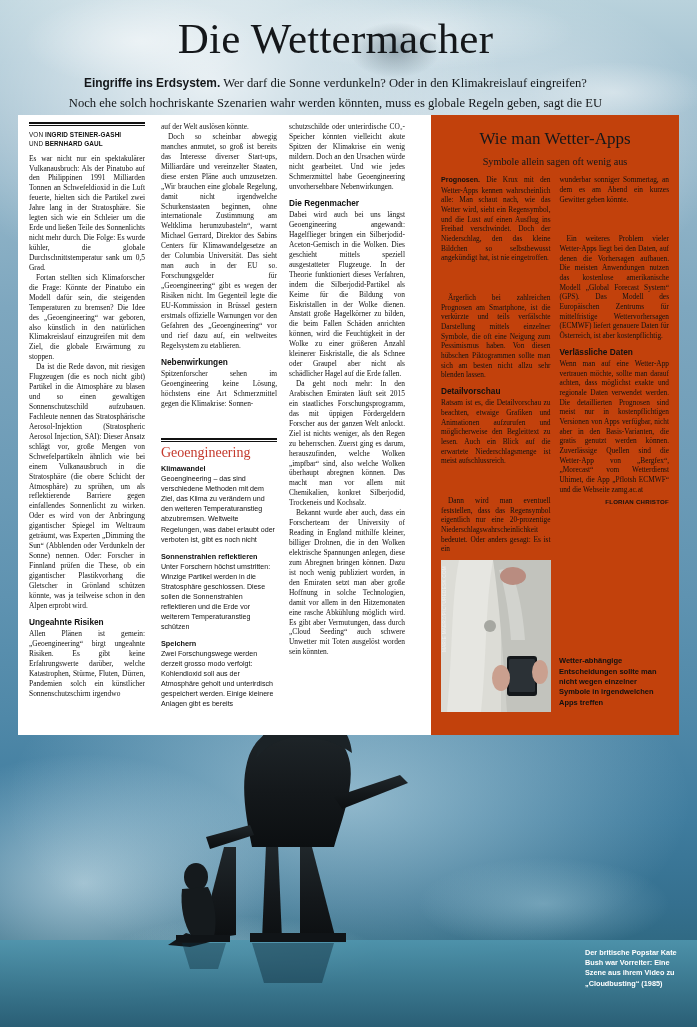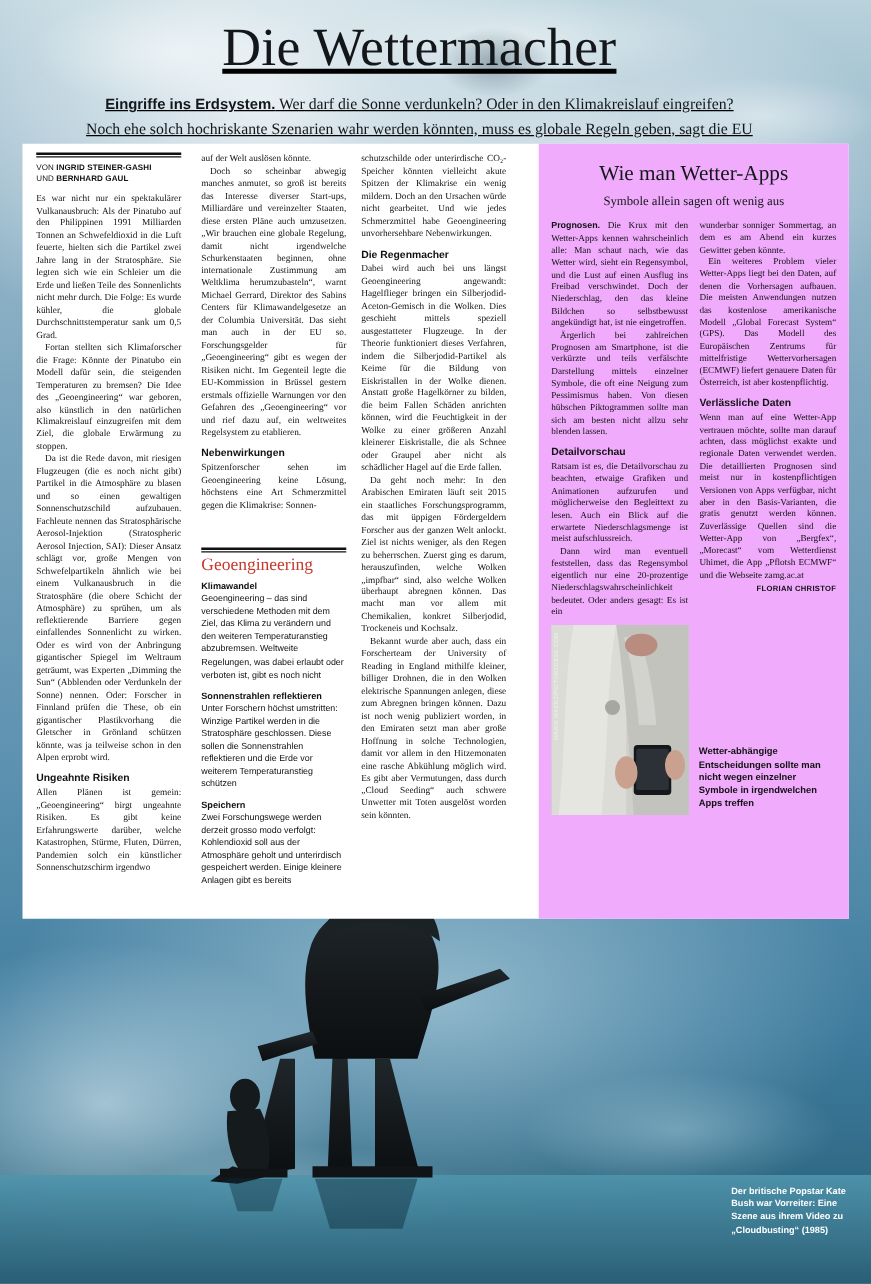--- a/index.html
+++ b/index.html
@@ -43,21 +43,21 @@
   .bg-smudge {
     position: absolute; left: 330px; top: 10px; width: 130px; height: 80px; z-index: 1;
     background: radial-gradient(ellipse 50% 50% at 50% 50%, rgba(96,118,130,.55), rgba(96,118,130,0) 70%);
     pointer-events: none;
   }
 
   
   .sculpture { position: absolute; left: 0; bottom: 0; width: 697px; height: 330px; z-index: 2; }
 
   
-  .masthead { position: absolute; left: 0; top: 0; width: 671px; z-index: 5; text-align: center; text-decoration: underline; }
+  .masthead { position: absolute; left: 0; top: 0; width: 671px; z-index: 5; text-align: center; }
   .headline {
     font-family: "Liberation Serif", serif;
     font-size: 43px; font-weight: 400; color: #14171a;
     letter-spacing: .2px; line-height: 1;
     padding-top: 17px;
   }
   .deck {
     margin-top: 14px;
     font-size: 12.6px; line-height: 1.55; color: #14171a;
     padding: 0 38px;
@@ -108,38 +108,38 @@
     font-family: "Liberation Sans", sans-serif;
     font-size: 7.3px; font-weight: bold; color: #111; margin-bottom: 1px;
   }
   .ib-p {
     font-family: "Liberation Sans", sans-serif;
     font-size: 7.1px; line-height: 1.42; color: #111; margin-bottom: 7px;
   }
 
   
   .panel {
-    width: 248px; background: #f0abfc; margin-left: auto;
+    width: 248px; background: #c2410c; margin-left: auto;
     padding: 14px 10px 8px 10px; position: relative;
   }
   .p-title {
     font-family: "Liberation Serif", serif;
     font-size: 17px; line-height: 1.2; text-align: center; color: #14171a;
   }
   .p-sub {
     font-family: "Liberation Serif", serif;
     font-size: 10.2px; text-align: center; color: #14171a; margin-top: 7px; margin-bottom: 8px;
   }
   .p-cols { display: flex; gap: 9px; }
   .p-col { width: 113px; }
   .p-col p {
     font-family: "Liberation Serif", serif;
     font-size: 7.35px; line-height: 1.315; text-align: justify; color: #111; hyphens: auto;
   }
-  .p-col p.ind { text-indent: 7px; }
+  .p-col p.ind { text-indent: 7px; margin-top: 30px; }
   .p-col b.lead { font-family: "Liberation Sans", sans-serif; font-weight: bold; font-size: 7.1px; }
   .p-col h3 {
     font-family: "Liberation Sans", sans-serif;
     font-size: 8.3px; font-weight: bold; margin: 6px 0 2.5px; color: #111;
   }
   .p-credit {
     font-family: "Liberation Sans", sans-serif;
     font-size: 6.1px; font-weight: bold; text-align: right; color: #111;
     letter-spacing: .25px; margin-top: 4px;
   }

